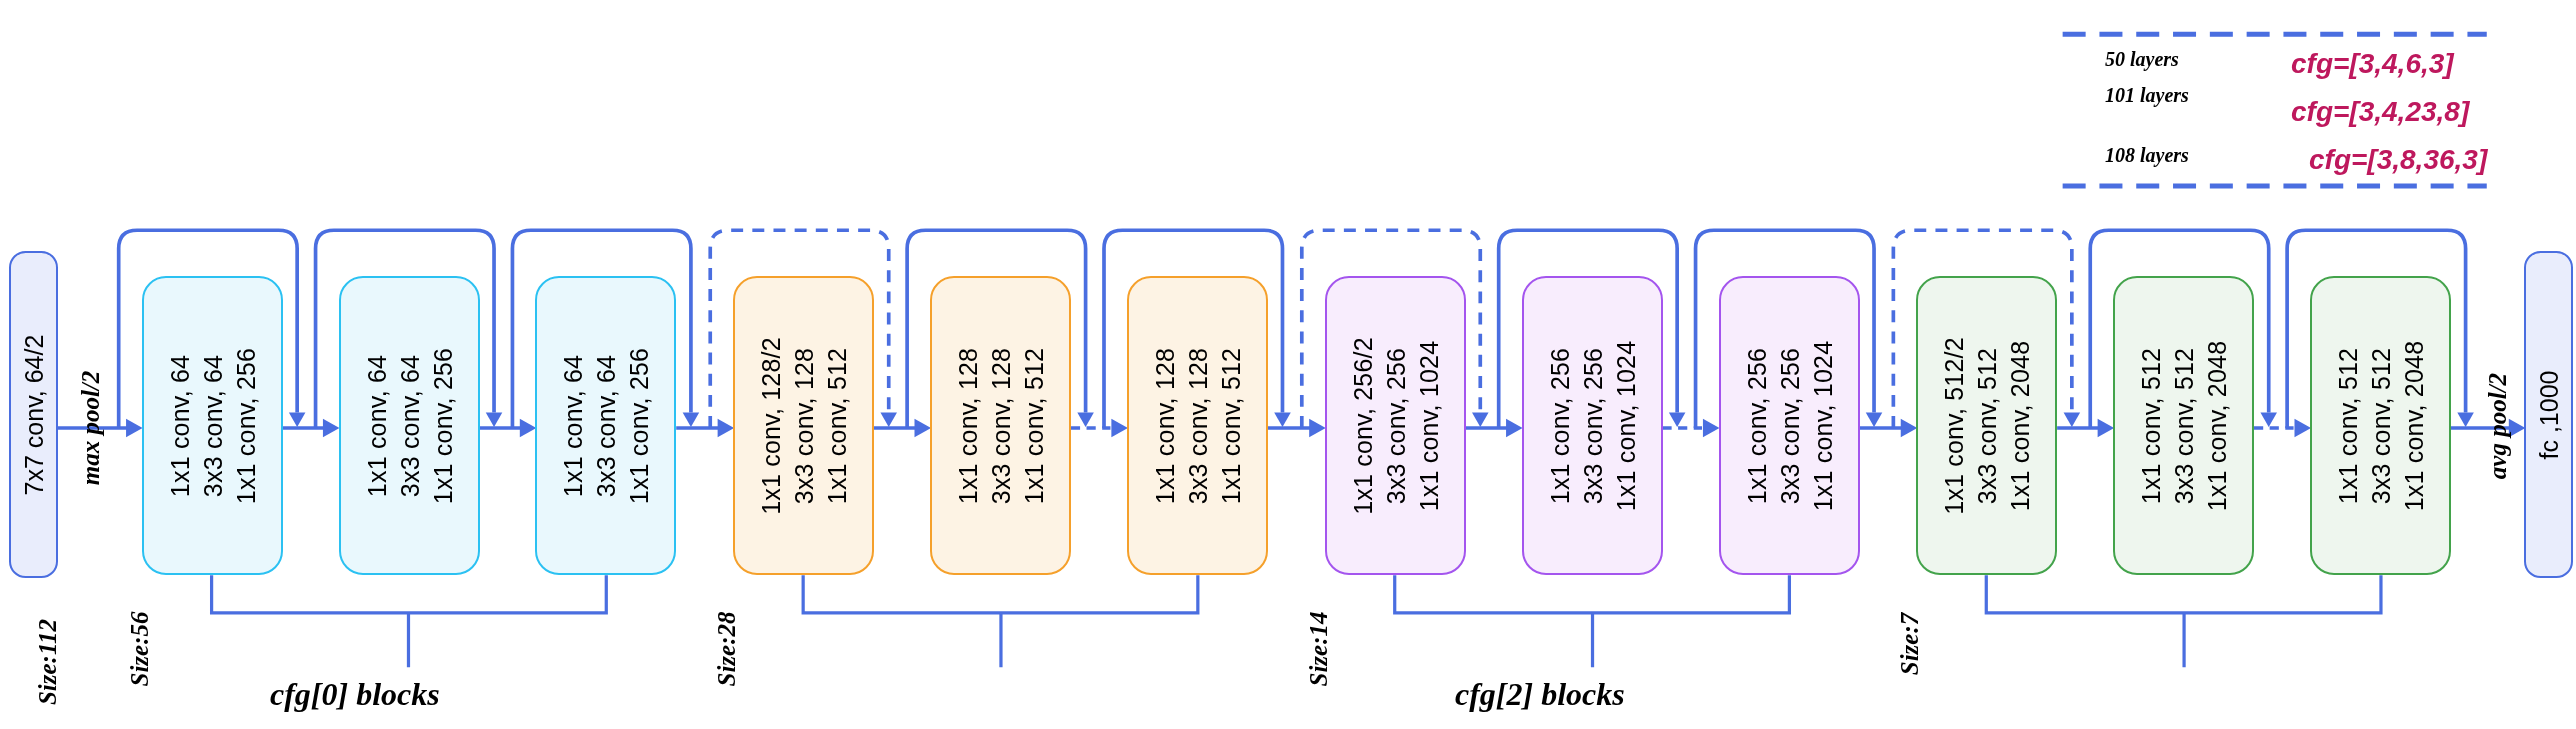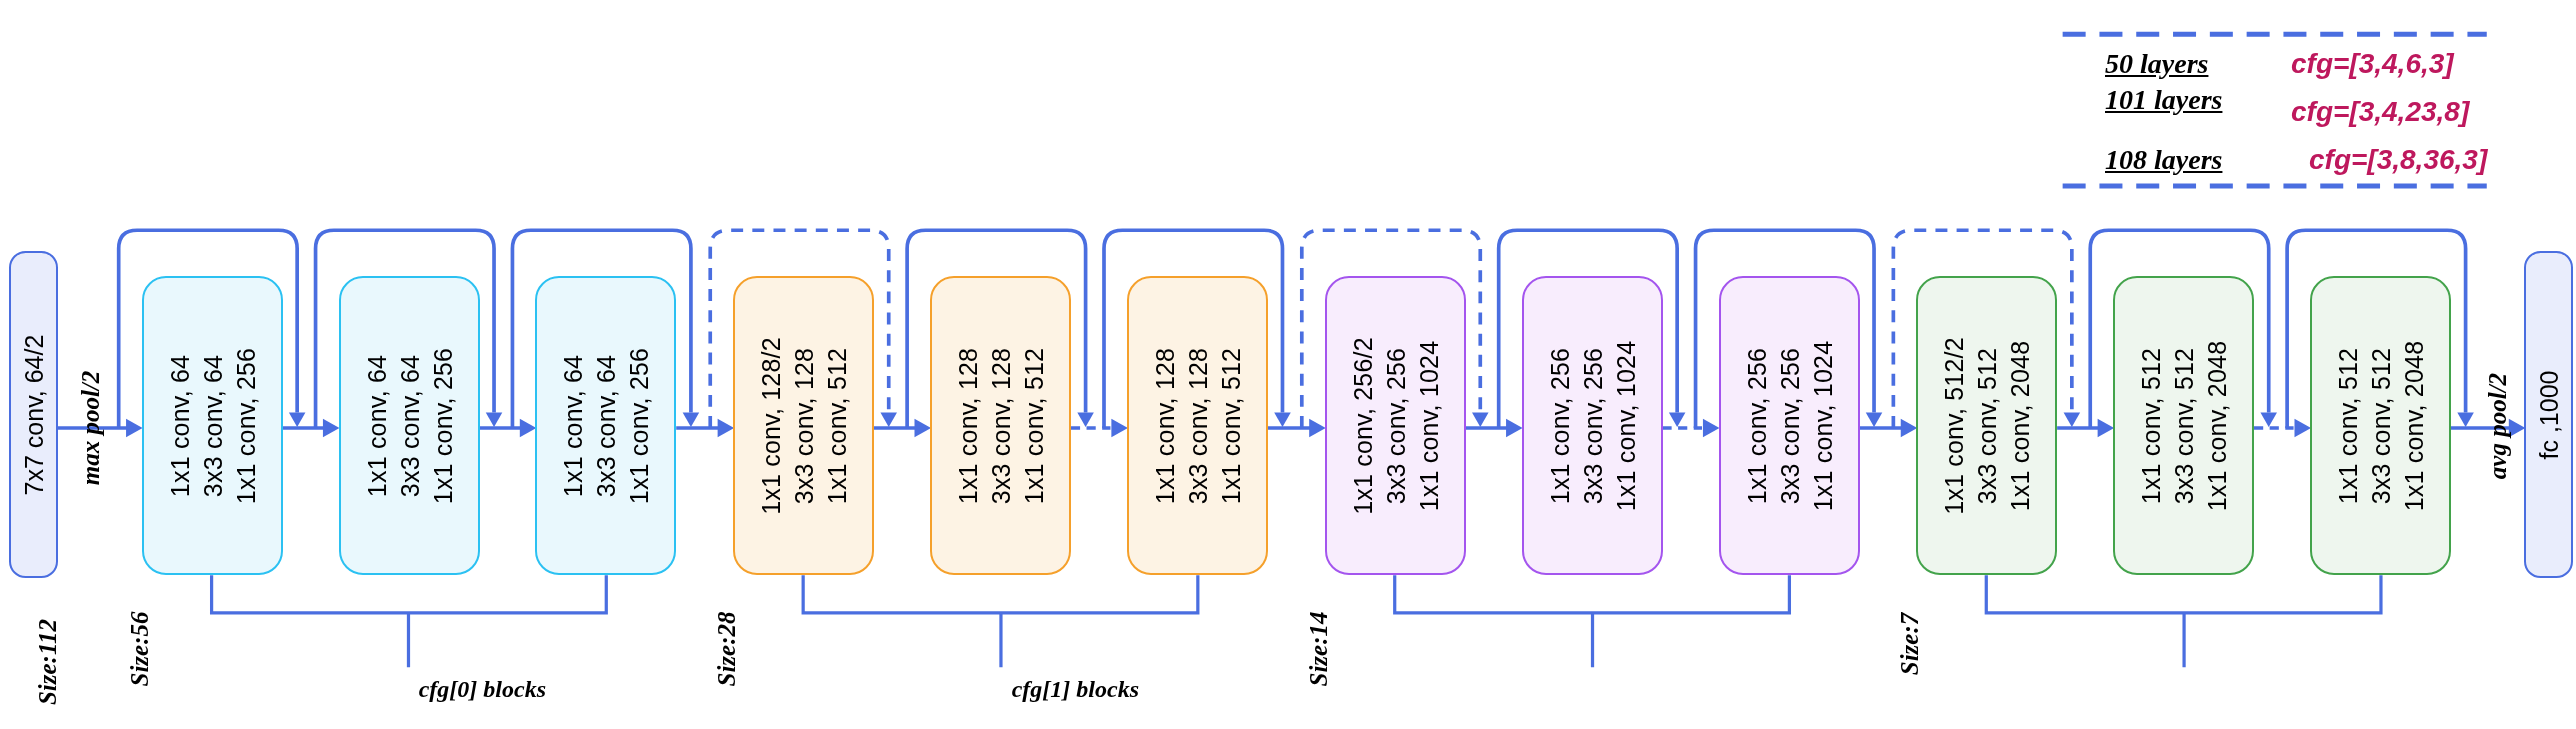--- a/index.html
+++ b/index.html
@@ -27,28 +27,28 @@
                font-size:25px;color:#000;}
 
   
   .vlabel{position:absolute;width:31px;}
   .vlabel .rot{position:absolute;left:50%;top:50%;white-space:nowrap;
                transform:translate(-50%,-50%) rotate(-90deg);
                font-family:"Liberation Serif",serif;font-style:italic;font-weight:bold;
                font-size:25px;color:#000;}
 
   
-  .cfglabel{position:absolute;top:676px;width:276px;text-align:right;
+  .cfglabel{position:absolute;top:676px;width:276px;text-align:left;
             font-family:"Liberation Serif",serif;font-style:italic;font-weight:bold;
-            font-size:24px;color:#000;}
+            font-size:32px;color:#000;}
 
   
   .legend-row-layers{position:absolute;left:2105px;width:184px;
             font-family:"Liberation Serif",serif;font-style:italic;font-weight:bold;
-            font-size:28px;color:#000;text-decoration:underline;}
+            font-size:20px;color:#000;}
   .legend-row-cfg{position:absolute;left:2291px;width:221px;
             font-family:Liberation Sans, sans-serif;font-style:italic;font-weight:bold;
             font-size:28px;color:#be185d;}
 </style>
 </head>
 <body>
 
 <div id="canvas">
 
   <svg class="layer" width="2576" height="730" viewBox="0 0 2800 793">
@@ -239,21 +239,21 @@
     <div class="rot">Size:28</div>
   </div>
   <div class="vlabel" style="left:1303px;top:598px;height:101px;">
     <div class="rot">Size:14</div>
   </div>
   <div class="vlabel" style="left:1894px;top:598px;height:92px;">
     <div class="rot">Size:7</div>
   </div>
 
   <div class="cfglabel" style="left:270px;">cfg[0] blocks</div>
-  <div class="cfglabel" style="left:863px;">cfg[1] blocks</div>
+  <div class="cfglabel" style="left:1455px;">cfg[2] blocks</div>
 
   <div>
     <div class="legend-row-layers" style="top:48px;">50 layers</div>
     <div class="legend-row-cfg" style="top:48px;">cfg=[3,4,6,3]</div>
     <div class="legend-row-layers" style="top:84px;">101 layers</div>
     <div class="legend-row-cfg" style="top:96px;">cfg=[3,4,23,8]</div>
     <div class="legend-row-layers" style="top:144px;">108 layers</div>
     <div class="legend-row-cfg" style="top:144px;margin-left:18px;">cfg=[3,8,36,3]</div>
   </div>
 

